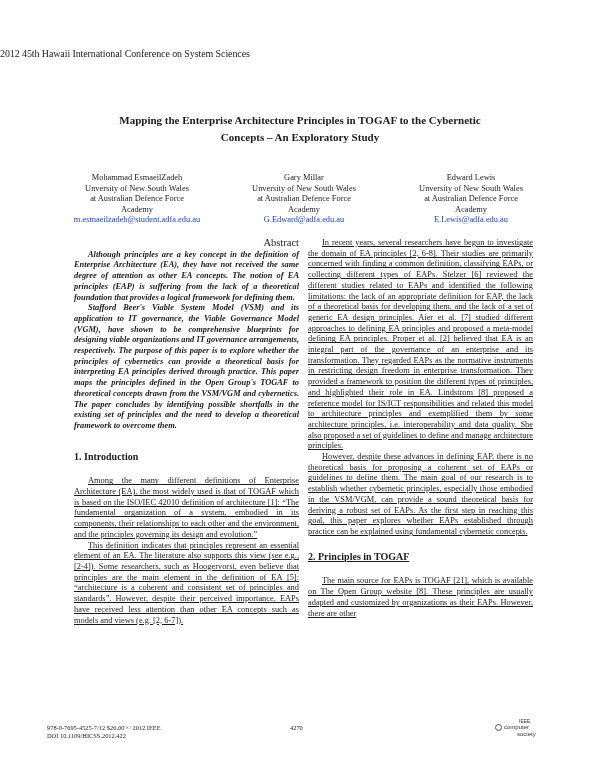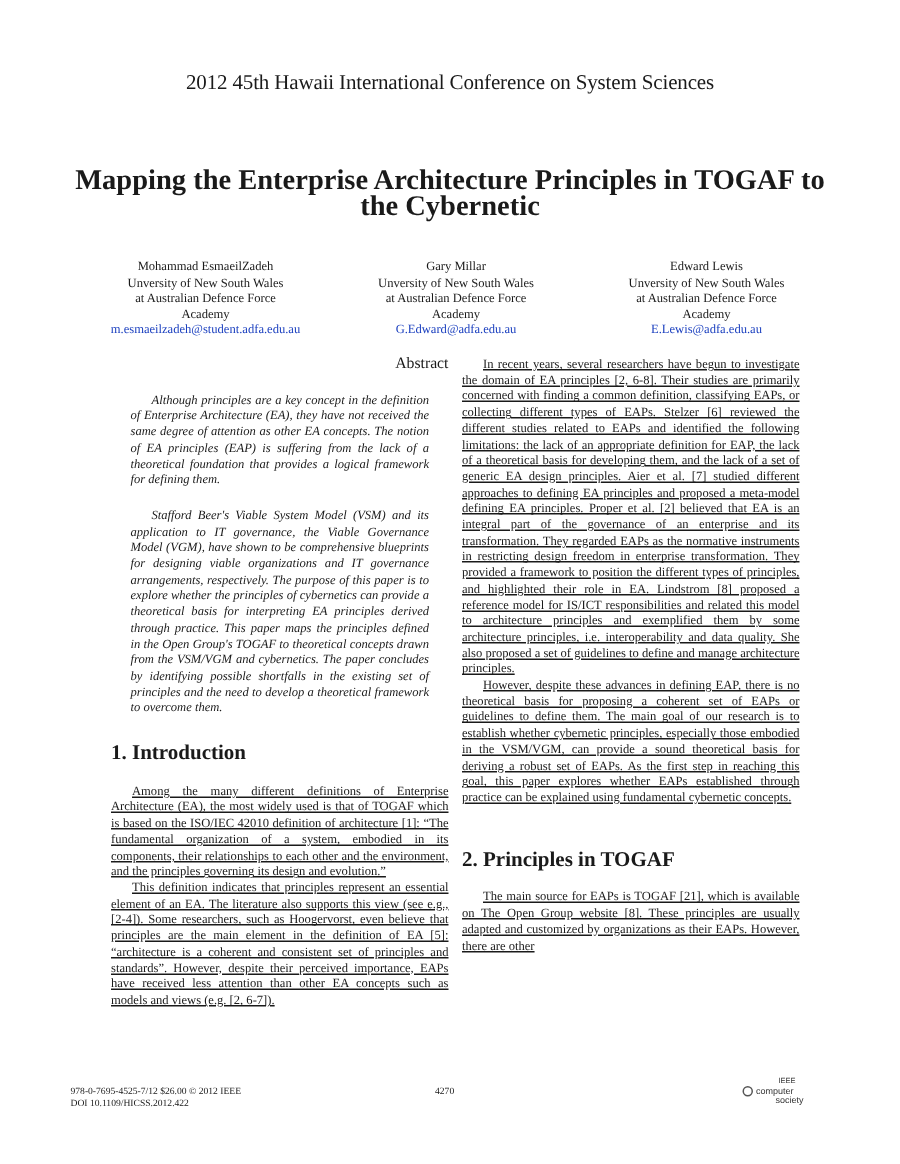--- a/index.html
+++ b/index.html
@@ -13,32 +13,31 @@
       position: relative;
       overflow: hidden;
       font-family: "Liberation Serif", "DejaVu Serif", serif;
       color: #1a1a1a;
     }
     .conf-header {
       position: absolute;
       top: 48px;
       left: 0;
       width: 600px;
-      text-align: center;
-      font-size: 14px;
+      font-size: 10px;
       letter-spacing: -0.1px;
     }
     .title {
       position: absolute;
       top: 112px;
       left: 40px;
       width: 520px;
       text-align: center;
       font-weight: bold;
-      font-size: 19px;
+      font-size: 11px;
       line-height: 17px;
     }
     .authors {
       position: absolute;
       top: 153px;
       left: 62px;
       width: 484px;
       display: flex;
       justify-content: space-between;
     }
@@ -64,26 +63,27 @@
     .col-left { left: 74px; }
     .col-right { left: 308px; }
     .abstract-title {
       text-align: right;
       font-weight: normal;
       font-size: 10.5px;
       margin: 0 0 1px 0;
     }
     .abstract p {
       font-style: italic;
-      margin: 13px;
+      margin: 0;
       text-indent: 14px;
+      font-weight: bold;
     }
     .section-heading {
       font-weight: bold;
-      font-size: 14px;
+      font-size: 10px;
       margin: 20px 0 14px 0;
     }
     .body-p {
       margin: 0;
       text-indent: 14px;
       text-decoration: underline;
     }
     .footer-left {
       position: absolute;
       top: 724px;
@@ -118,20 +118,21 @@
       vertical-align: middle;
     }
   </style>
 </head>
 <body>
 
 <div class="conf-header">2012 45th Hawaii International Conference on System Sciences</div>
 
 <div class="title">
   <div>Mapping the Enterprise Architecture Principles in TOGAF to the Cybernetic</div>
+  <div>Concepts – An Exploratory Study</div>
 </div>
 
 <div class="authors">
   <div class="author">
     <div>Mohammad EsmaeilZadeh</div>
     <div>Unversity of New South Wales</div>
     <div>at Australian Defence Force</div>
     <div>Academy</div>
     <div class="email">m.esmaeilzadeh@student.adfa.edu.au</div>
   </div>
@@ -158,21 +159,21 @@
     <p>Stafford Beer's Viable System Model (VSM) and its application to IT governance, the Viable Governance Model (VGM), have shown to be comprehensive blueprints for designing viable organizations and IT governance arrangements, respectively. The purpose of this paper is to explore whether the principles of cybernetics can provide a theoretical basis for interpreting EA principles derived through practice. This paper maps the principles defined in the Open Group's TOGAF to theoretical concepts drawn from the VSM/VGM and cybernetics. The paper concludes by identifying possible shortfalls in the existing set of principles and the need to develop a theoretical framework to overcome them.</p>
   </div>
   <div class="section-heading">1. Introduction</div>
   <p class="body-p">Among the many different definitions of Enterprise Architecture (EA), the most widely used is that of TOGAF which is based on the ISO/IEC 42010 definition of architecture [1]: “The fundamental organization of a system, embodied in its components, their relationships to each other and the environment, and the principles governing its design and evolution.”</p>
   <p class="body-p">This definition indicates that principles represent an essential element of an EA. The literature also supports this view (see e.g., [2-4]). Some researchers, such as Hoogervorst, even believe that principles are the main element in the definition of EA [5]: “architecture is a coherent and consistent set of principles and standards”. However, despite their perceived importance, EAPs have received less attention than other EA concepts such as models and views (e.g. [2, 6-7]).</p>
 </div>
 
 <div class="col col-right">
   <p class="body-p">In recent years, several researchers have begun to investigate the domain of EA principles [2, 6-8]. Their studies are primarily concerned with finding a common definition, classifying EAPs, or collecting different types of EAPs. Stelzer [6] reviewed the different studies related to EAPs and identified the following limitations: the lack of an appropriate definition for EAP, the lack of a theoretical basis for developing them, and the lack of a set of generic EA design principles. Aier et al. [7] studied different approaches to defining EA principles and proposed a meta-model defining EA principles. Proper et al. [2] believed that EA is an integral part of the governance of an enterprise and its transformation. They regarded EAPs as the normative instruments in restricting design freedom in enterprise transformation. They provided a framework to position the different types of principles, and highlighted their role in EA. Lindstrom [8] proposed a reference model for IS/ICT responsibilities and related this model to architecture principles and exemplified them by some architecture principles, i.e. interoperability and data quality. She also proposed a set of guidelines to define and manage architecture principles.</p>
   <p class="body-p">However, despite these advances in defining EAP, there is no theoretical basis for proposing a coherent set of EAPs or guidelines to define them. The main goal of our research is to establish whether cybernetic principles, especially those embodied in the VSM/VGM, can provide a sound theoretical basis for deriving a robust set of EAPs. As the first step in reaching this goal, this paper explores whether EAPs established through practice can be explained using fundamental cybernetic concepts.</p>
-  <div class="section-heading" style="margin-top:31px;">2. Principles in TOGAF</div>
+  <div class="section-heading" style="margin-top:14px;text-decoration:underline;">2. Principles in TOGAF</div>
   <p class="body-p">The main source for EAPs is TOGAF [21], which is available on The Open Group website [8]. These principles are usually adapted and customized by organizations as their EAPs. However, there are other</p>
 </div>
 
 <div class="footer-left">
   <div>978-0-7695-4525-7/12 $26.00 © 2012 IEEE</div>
   <div>DOI 10.1109/HICSS.2012.422</div>
 </div>
 <div class="footer-page">4270</div>
 <div class="footer-logo">
   <span class="ieee">IEEE</span>

